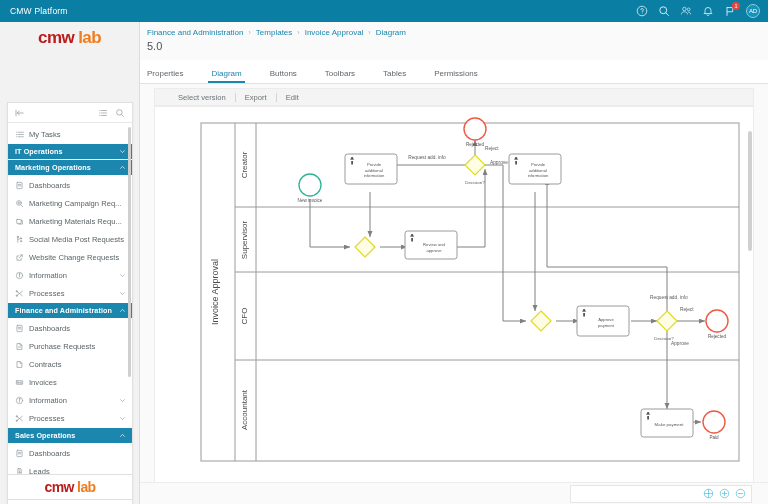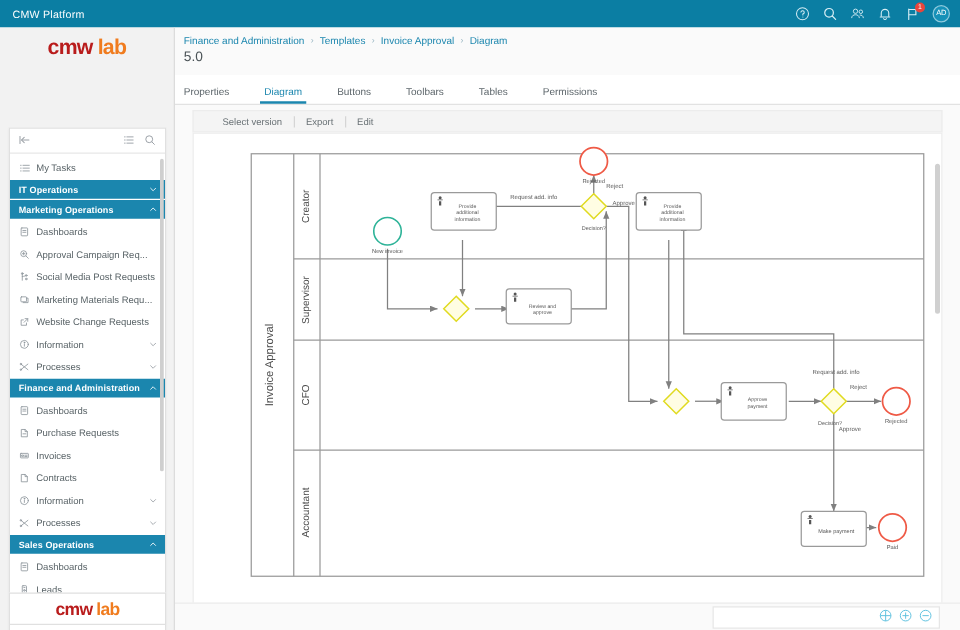--- a/index.html
+++ b/index.html
@@ -240,41 +240,41 @@
                 <path d="M5.8 6h4.4M5.8 8.6h4.4"></path>
               </svg></span>
             <span class="lbl">Dashboards</span>
           </div>
           <div class="nav-item">
             <span class="ico"><svg width="9" height="9" viewBox="0 0 16 16" fill="none" stroke="#8e979c" stroke-width="1.2" stroke-linecap="round" stroke-linejoin="round">
                 <circle cx="7" cy="7" r="4.2"></circle>
                 <path d="M10.3 10.3 13.6 13.6"></path>
                 <path d="M7 5.2v3.6M5.2 7h3.6"></path>
               </svg></span>
-            <span class="lbl">Approval Campaign Req...</span>
+            <span class="lbl">Marketing Campaign Req...</span>
+          </div>
+          <div class="nav-item">
+            <span class="ico"><svg width="9" height="9" viewBox="0 0 16 16" fill="none" stroke="#8e979c" stroke-width="1.2" stroke-linecap="round" stroke-linejoin="round">
+                <rect x="3" y="4.4" width="8" height="7" rx=".8"></rect>
+                <path d="M11.2 6.2h2v6.4h-7"></path>
+              </svg></span>
+            <span class="lbl">Marketing Materials Requ...</span>
           </div>
           <div class="nav-item">
             <span class="ico"><svg width="9" height="9" viewBox="0 0 16 16" fill="none" stroke="#8e979c" stroke-width="1.2" stroke-linecap="round" stroke-linejoin="round">
                 <path d="M5 3.2v9.6"></path>
                 <circle cx="5" cy="3.2" r="1.2"></circle>
                 <circle cx="10.6" cy="6" r="1.2"></circle>
                 <path d="M5 7.4c3 0 4.4-.6 5-1.4"></path>
                 <circle cx="10.6" cy="11" r="1.2"></circle>
               </svg></span>
             <span class="lbl">Social Media Post Requests</span>
           </div>
           <div class="nav-item">
             <span class="ico"><svg width="9" height="9" viewBox="0 0 16 16" fill="none" stroke="#8e979c" stroke-width="1.2" stroke-linecap="round" stroke-linejoin="round">
-                <rect x="3" y="4.4" width="8" height="7" rx=".8"></rect>
-                <path d="M11.2 6.2h2v6.4h-7"></path>
-              </svg></span>
-            <span class="lbl">Marketing Materials Requ...</span>
-          </div>
-          <div class="nav-item">
-            <span class="ico"><svg width="9" height="9" viewBox="0 0 16 16" fill="none" stroke="#8e979c" stroke-width="1.2" stroke-linecap="round" stroke-linejoin="round">
                 <path d="M9 3.4h3.8v3.8"></path>
                 <path d="M12.8 3.4 7.6 8.6"></path>
                 <path d="M11 9.6v3.2H3.4V5.2h3.2"></path>
               </svg></span>
             <span class="lbl">Website Change Requests</span>
           </div>
           <div class="nav-item">
             <span class="ico"><svg width="9" height="9" viewBox="0 0 16 16" fill="none" stroke="#8e979c" stroke-width="1.2" stroke-linecap="round" stroke-linejoin="round">
                 <circle cx="8" cy="8" r="5.6"></circle>
                 <path d="M8 7.2v3.4"></path>
@@ -312,32 +312,32 @@
           <div class="nav-item">
             <span class="ico"><svg width="9" height="9" viewBox="0 0 16 16" fill="none" stroke="#8e979c" stroke-width="1.2" stroke-linecap="round" stroke-linejoin="round">
                 <path d="M4.2 2.8h5l3 3v7.4h-8z"></path>
                 <path d="M9 2.8v3h3"></path>
                 <path d="M6 9h4"></path>
               </svg></span>
             <span class="lbl">Purchase Requests</span>
           </div>
           <div class="nav-item">
             <span class="ico"><svg width="9" height="9" viewBox="0 0 16 16" fill="none" stroke="#8e979c" stroke-width="1.2" stroke-linecap="round" stroke-linejoin="round">
+                <path d="M4.2 2.8h5l3 3v7.4h-8z"></path>
+                <path d="M9 2.8v3h3"></path>
+              </svg></span>
+            <span class="lbl">Contracts</span>
+          </div>
+          <div class="nav-item">
+            <span class="ico"><svg width="9" height="9" viewBox="0 0 16 16" fill="none" stroke="#8e979c" stroke-width="1.2" stroke-linecap="round" stroke-linejoin="round">
                 <rect x="2.4" y="4.8" width="11.2" height="6.4" rx=".8"></rect>
                 <path d="M4.6 7.2h2.2v1.8H4.6z"></path>
                 <path d="M8.6 7.4h3.2M8.6 9.2h3.2"></path>
               </svg></span>
             <span class="lbl">Invoices</span>
-          </div>
-          <div class="nav-item">
-            <span class="ico"><svg width="9" height="9" viewBox="0 0 16 16" fill="none" stroke="#8e979c" stroke-width="1.2" stroke-linecap="round" stroke-linejoin="round">
-                <path d="M4.2 2.8h5l3 3v7.4h-8z"></path>
-                <path d="M9 2.8v3h3"></path>
-              </svg></span>
-            <span class="lbl">Contracts</span>
           </div>
           <div class="nav-item">
             <span class="ico"><svg width="9" height="9" viewBox="0 0 16 16" fill="none" stroke="#8e979c" stroke-width="1.2" stroke-linecap="round" stroke-linejoin="round">
                 <circle cx="8" cy="8" r="5.6"></circle>
                 <path d="M8 7.2v3.4"></path>
                 <circle cx="8" cy="5.2" r=".6" fill="#8e979c"></circle>
               </svg></span>
             <span class="lbl">Information</span>
             <span class="chev"><svg width="7" height="7" viewBox="0 0 16 16" fill="none" stroke="currentColor" stroke-width="1.6" stroke-linecap="round" stroke-linejoin="round">
                 <path d="M3.5 6 8 10.5 12.5 6"></path>

